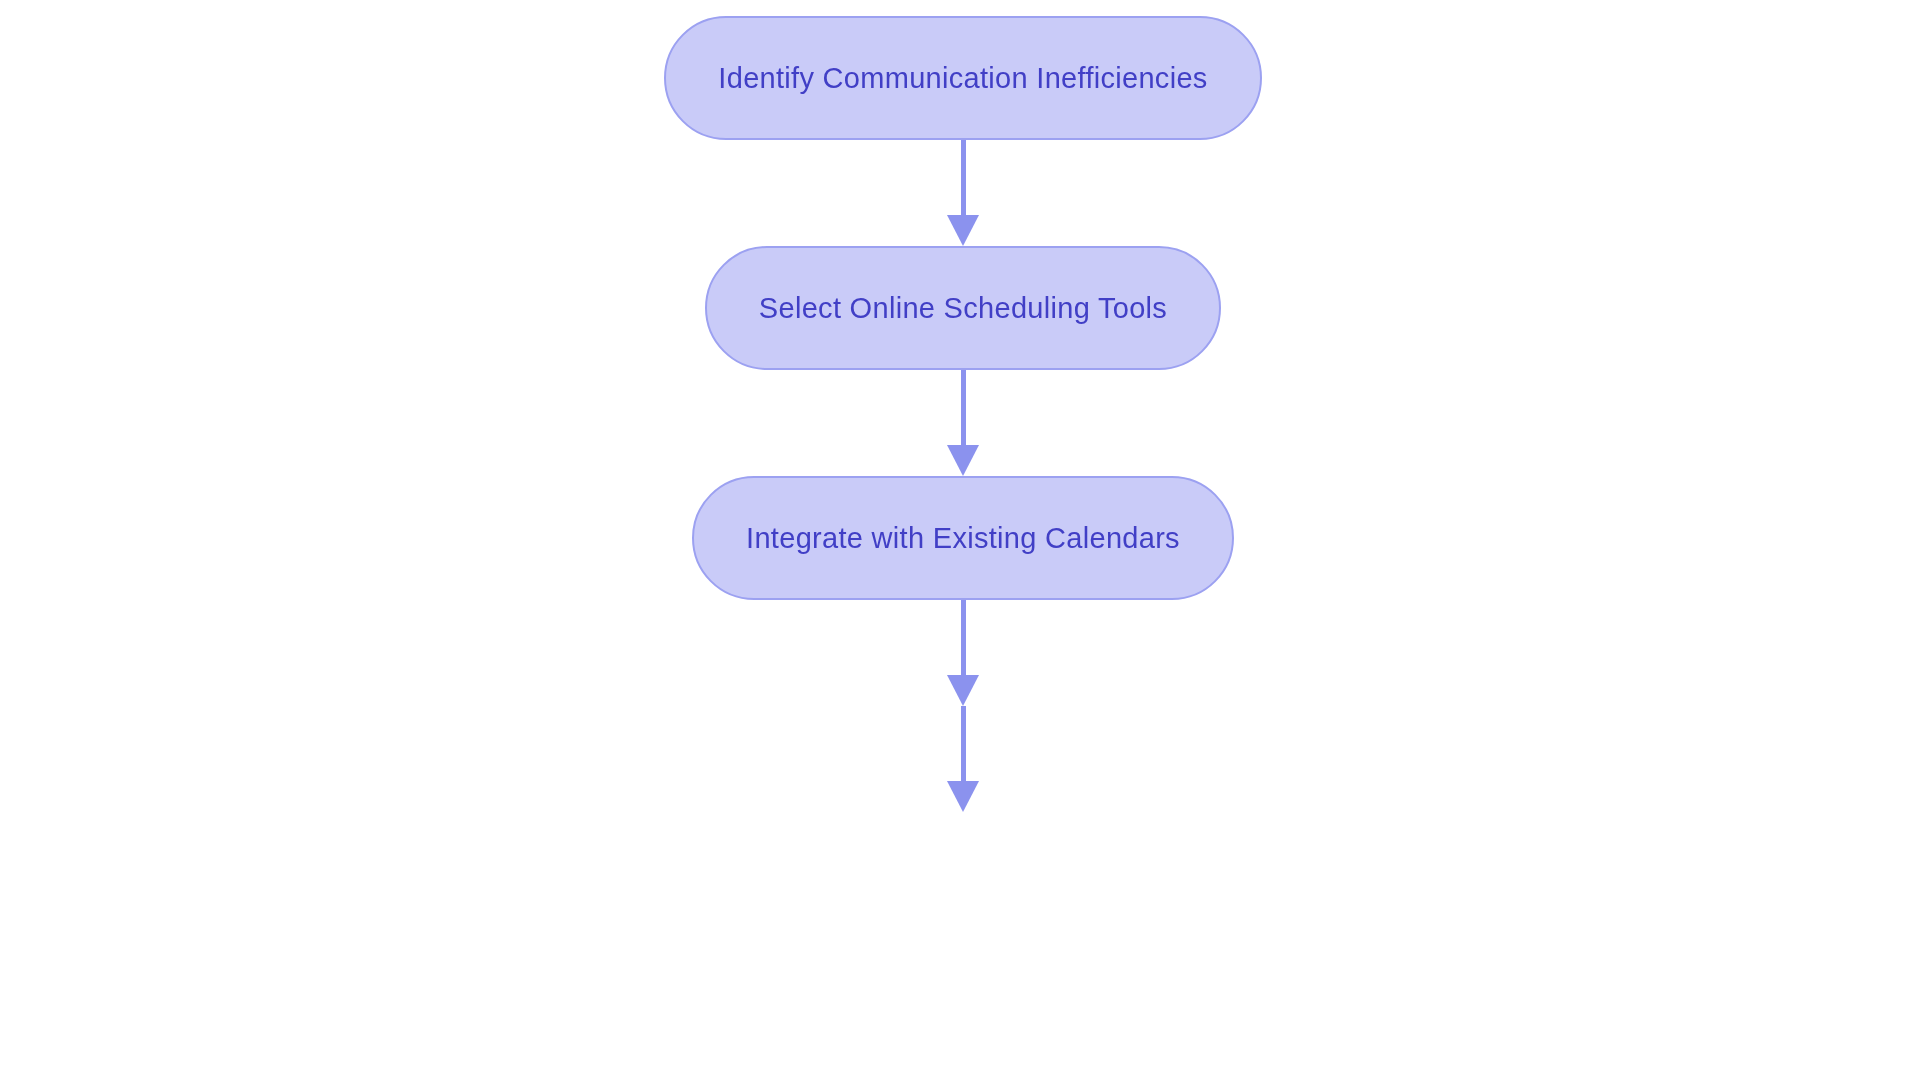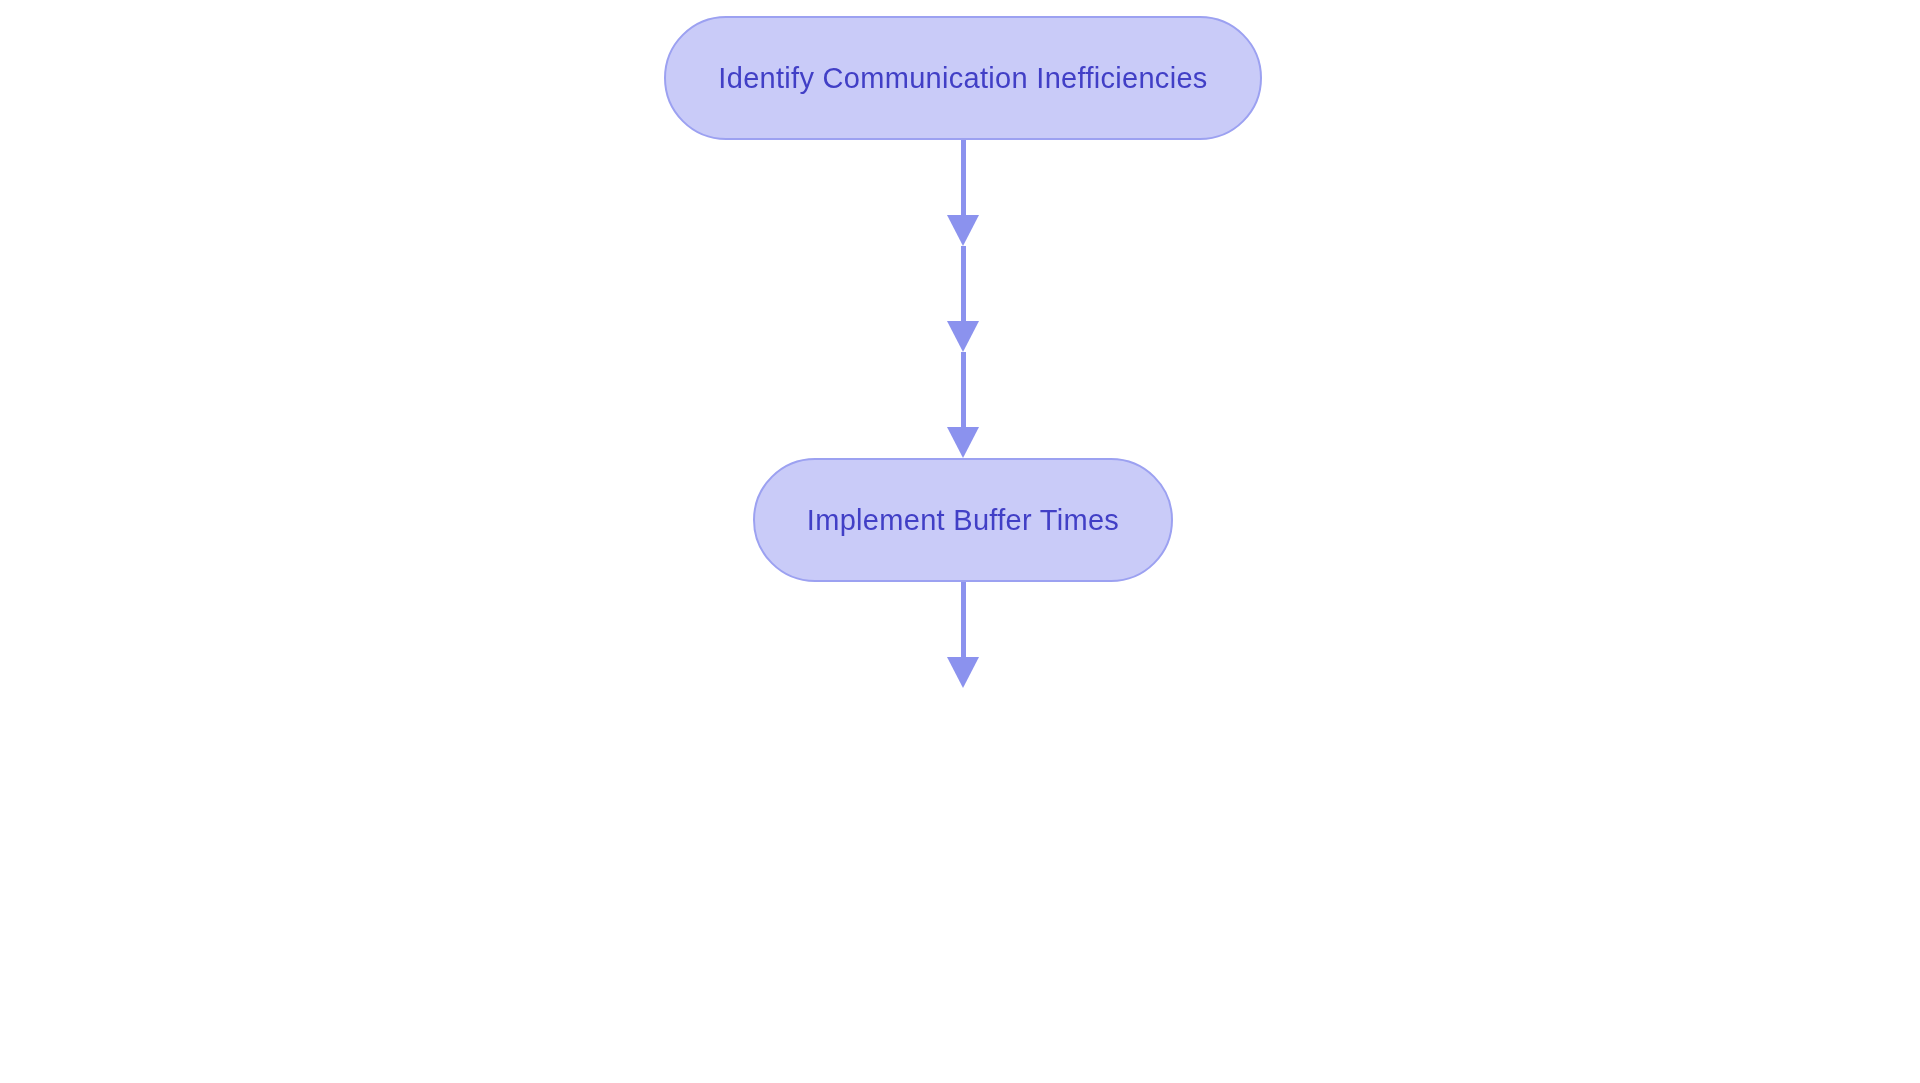--- a/index.html
+++ b/index.html
@@ -75,35 +75,38 @@
 
   <div class="flow-node">
     <span class="node-label">Identify Communication Inefficiencies</span>
   </div>
 
   <div class="flow-arrow">
     <div class="arrow-line"></div>
     <div class="arrow-head"></div>
   </div>
 
+  <div class="flow-node">
+    <span class="node-label">Select Online Scheduling Tools</span>
+  </div>
+
+  <div class="flow-arrow">
+    <div class="arrow-line"></div>
+    <div class="arrow-head"></div>
+  </div>
+
+  <div class="flow-node">
+    <span class="node-label">Integrate with Existing Calendars</span>
+  </div>
 
   <div class="flow-arrow">
     <div class="arrow-line"></div>
     <div class="arrow-head"></div>
   </div>
 
 
   <div class="flow-arrow">
     <div class="arrow-line"></div>
     <div class="arrow-head"></div>
   </div>
 
-  <div class="flow-node">
-    <span class="node-label">Implement Buffer Times</span>
-  </div>
-
-  <div class="flow-arrow">
-    <div class="arrow-line"></div>
-    <div class="arrow-head"></div>
-  </div>
-
 
 </div>
 
 </body></html>

